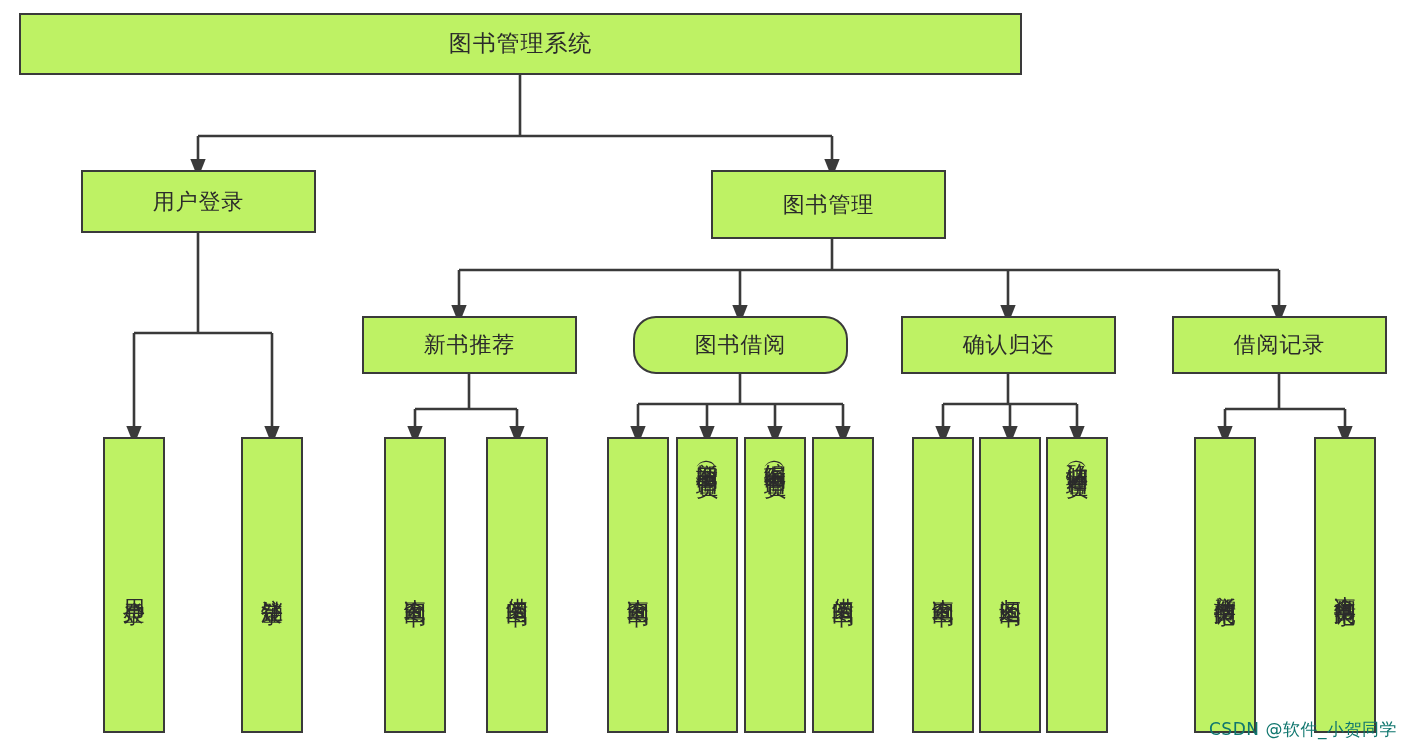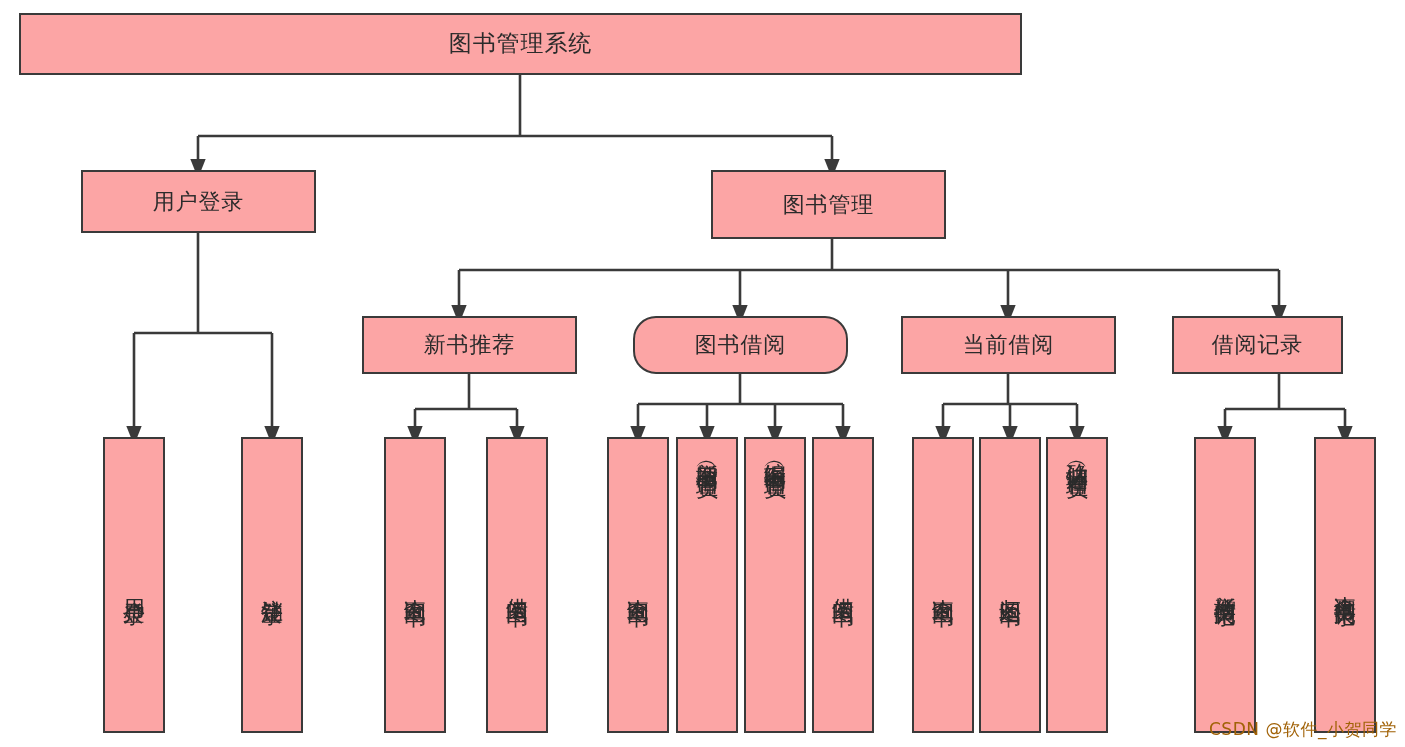--- a/index.html
+++ b/index.html
@@ -22,21 +22,21 @@
     position: absolute;
     left: 0;
     top: 0;
     width: 1405px;
     height: 747px;
     pointer-events: none;
   }
   .node {
     position: absolute;
     box-sizing: border-box;
-    background: #fca5a5;
+    background: #bef264;
     border: 2px solid #3a3a3a;
     display: flex;
     align-items: center;
     justify-content: center;
     color: #2b2b2b;
     z-index: 2;
   }
   .node-label {
     display: block;
     letter-spacing: 0.04em;
@@ -66,21 +66,21 @@
   }
   .node.vert.centered {
     align-items: center;
     padding-top: 0;
   }
   #watermark {
     position: absolute;
     right: 8px;
     bottom: 6px;
     font-size: 17px;
-    color: #a16207;
+    color: #0f766e;
     letter-spacing: 0.03em;
     z-index: 5;
     white-space: nowrap;
     text-align: center;
   }
 </style>
 </head>
 <body>
 
 <div id="diagram-root">
@@ -147,23 +147,23 @@
     <span class="node-label">图书管理</span>
   </div>
 
   <div class="node horiz" style="left:362px; top:316px; width:215px; height:58px;">
     <span class="node-label">新书推荐</span>
   </div>
   <div class="node horiz" style="left:633px; top:316px; width:215px; height:58px;border-radius:23px;">
     <span class="node-label">图书借阅</span>
   </div>
   <div class="node horiz" style="left:901px; top:316px; width:215px; height:58px;">
-    <span class="node-label">当前借阅</span>
-  </div>
-  <div class="node horiz" style="left:1172px; top:316px; width:171px; height:58px;">
+    <span class="node-label">确认归还</span>
+  </div>
+  <div class="node horiz" style="left:1172px; top:316px; width:215px; height:58px;">
     <span class="node-label">借阅记录</span>
   </div>
 
   <div class="node vert centered" style="left:103px; top:437px; width:62px; height:296px;">
     <span class="node-label">用户登录</span>
   </div>
   <div class="node vert centered" style="left:241px; top:437px; width:62px; height:296px;">
     <span class="node-label">注销登录</span>
   </div>
 

